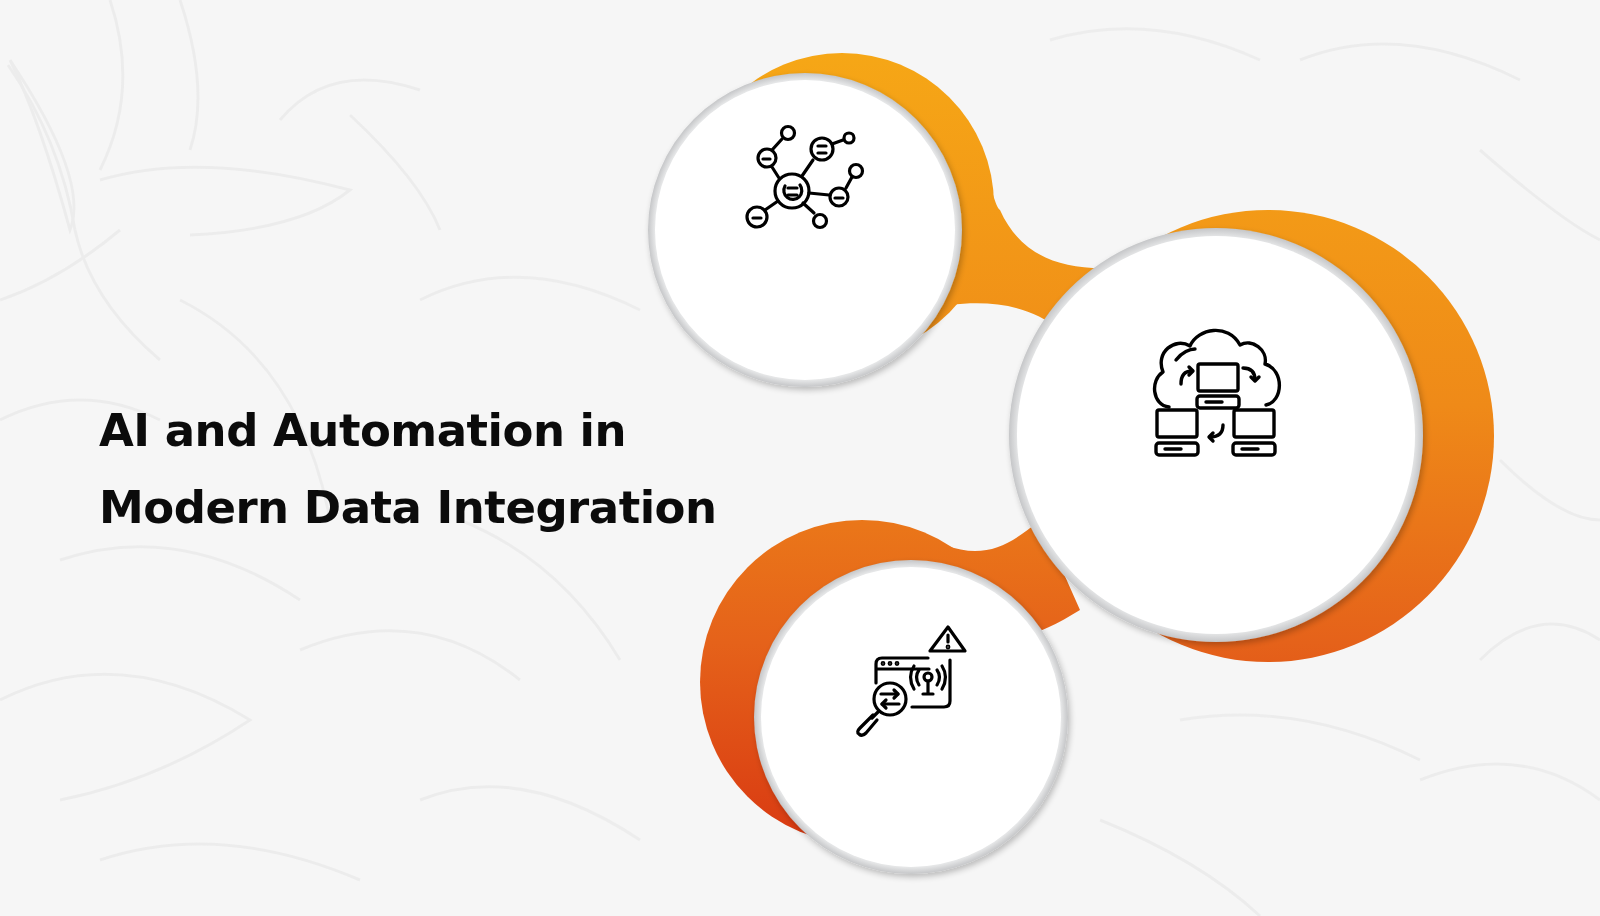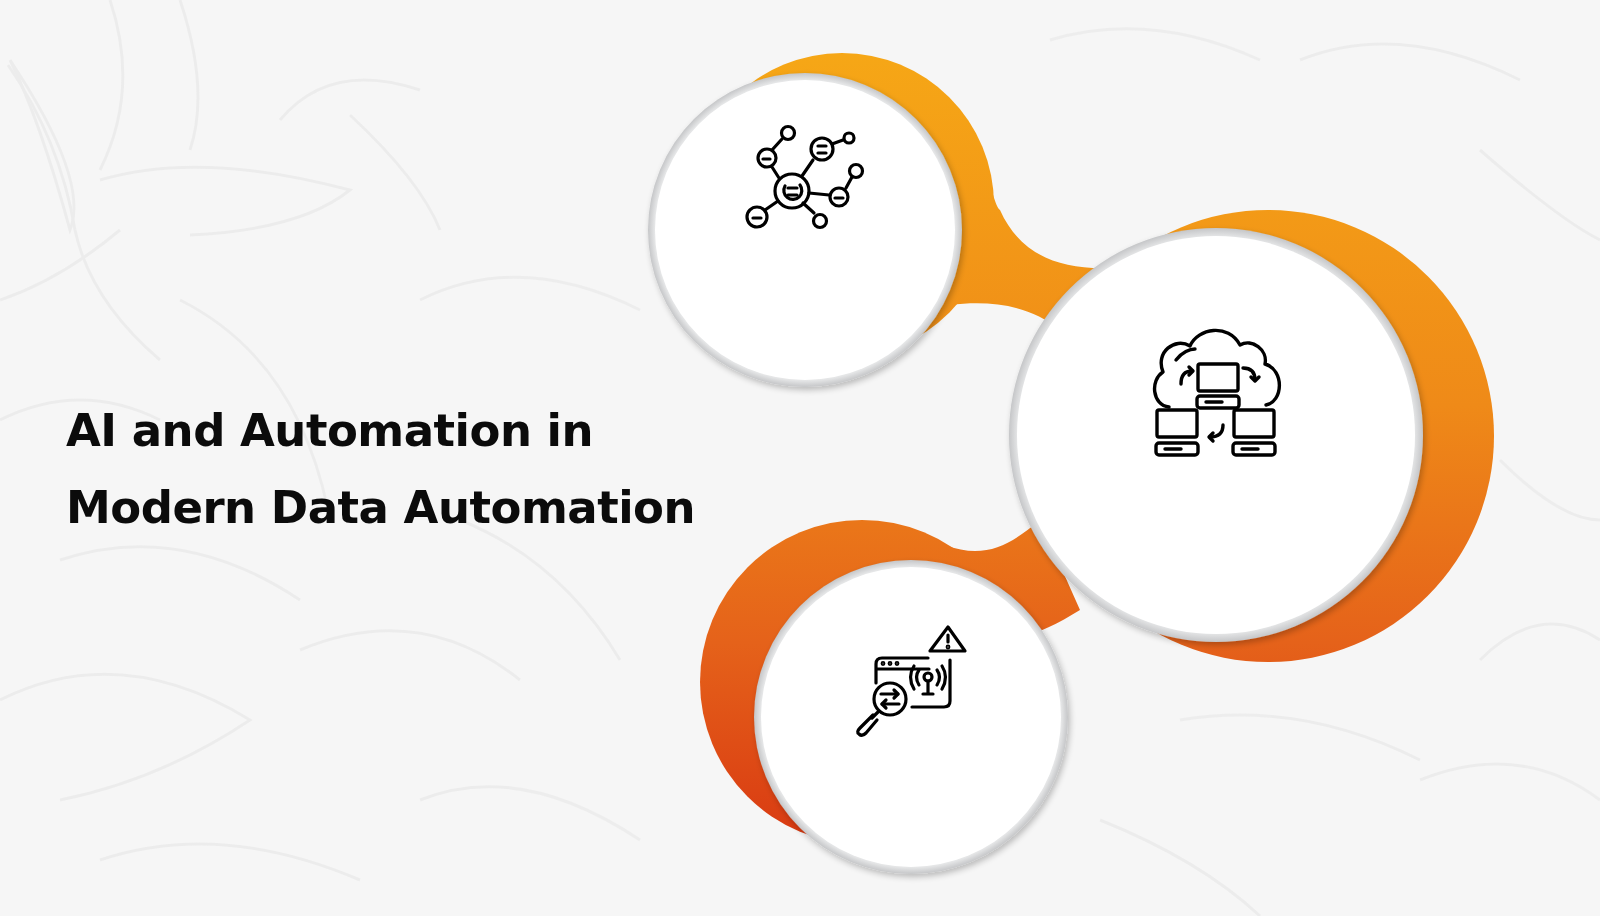--- a/index.html
+++ b/index.html
@@ -8,21 +8,21 @@
     background: #f6f6f6;
     font-family: "Liberation Sans", "DejaVu Sans", sans-serif;
   }
   .bg-pattern { position: absolute; inset: 0; }
   .title {
     position: absolute; left: 66px; top: 392px;
     font-family: "DejaVu Sans", "Liberation Sans", sans-serif;
     font-weight: bold; font-size: 45px; line-height: 77px;
     color: #0b0b0b; letter-spacing: -0.5px;
   }
-  .title span { display: block; white-space: nowrap; }
+  .title span { display: block; white-space: nowrap; margin-left: 33px; }
   .diagram { position: absolute; left: 0; top: 0; width: 1600px; height: 916px; }
   .node { cursor: pointer; }
 </style>
 </head>
 <body>
 
 <svg class="bg-pattern" width="1600" height="916" viewBox="0 0 1600 916">
   <g fill="none" stroke="#ececec" stroke-width="3" opacity="0.9">
     <path d="M10 60 Q 90 180 70 230 Q 40 120 10 60"></path>
     <path d="M110 0 Q 140 90 100 170"></path>
@@ -47,21 +47,21 @@
     <path d="M1500 460 Q 1560 520 1600 520"></path>
     <path d="M1180 720 Q 1300 700 1420 760"></path>
     <path d="M1420 780 Q 1520 740 1600 800"></path>
     <path d="M1100 820 Q 1200 860 1260 916"></path>
     <path d="M1480 660 Q 1540 600 1600 640"></path>
   </g>
 </svg>
 
 <div class="title">
   <span>AI and Automation in</span>
-  <span>Modern Data Automation</span>
+  <span>Modern Data Integration</span>
 </div>
 
 <svg class="diagram" width="1600" height="916" viewBox="0 0 1600 916">
   <defs>
     <linearGradient id="orangeGrad" x1="0" y1="50" x2="0" y2="840" gradientUnits="userSpaceOnUse">
       <stop offset="0" stop-color="#f6a716"></stop>
       <stop offset="0.45" stop-color="#ef8a18"></stop>
       <stop offset="0.75" stop-color="#e5621a"></stop>
       <stop offset="1" stop-color="#d93a12"></stop>
     </linearGradient>

